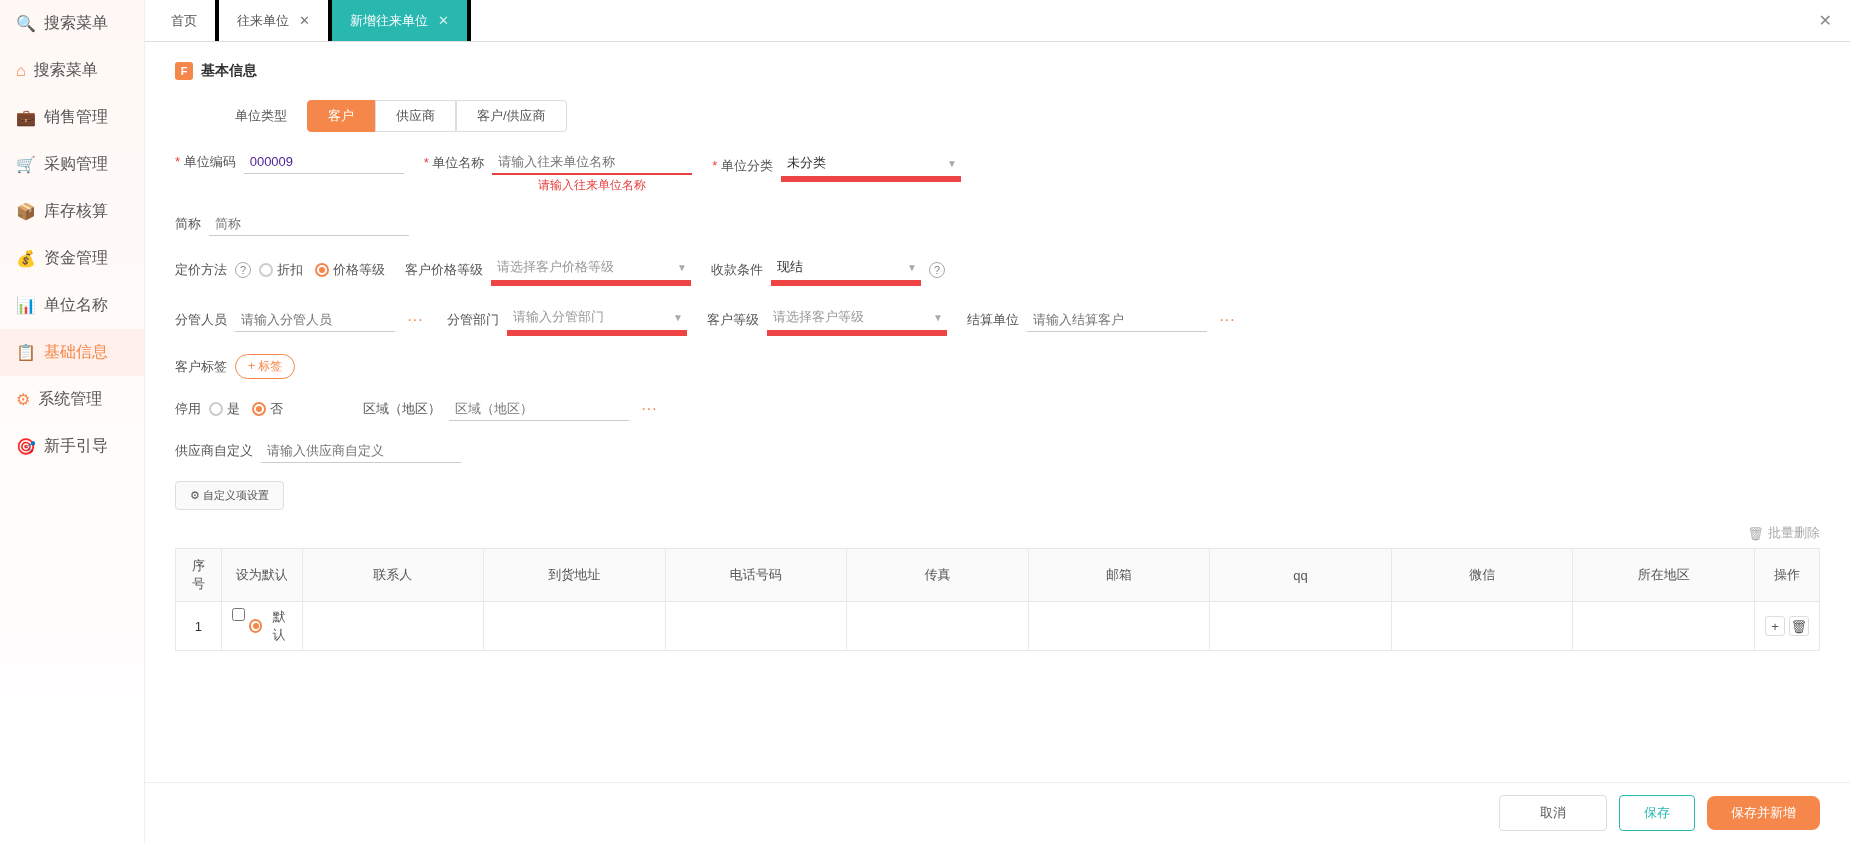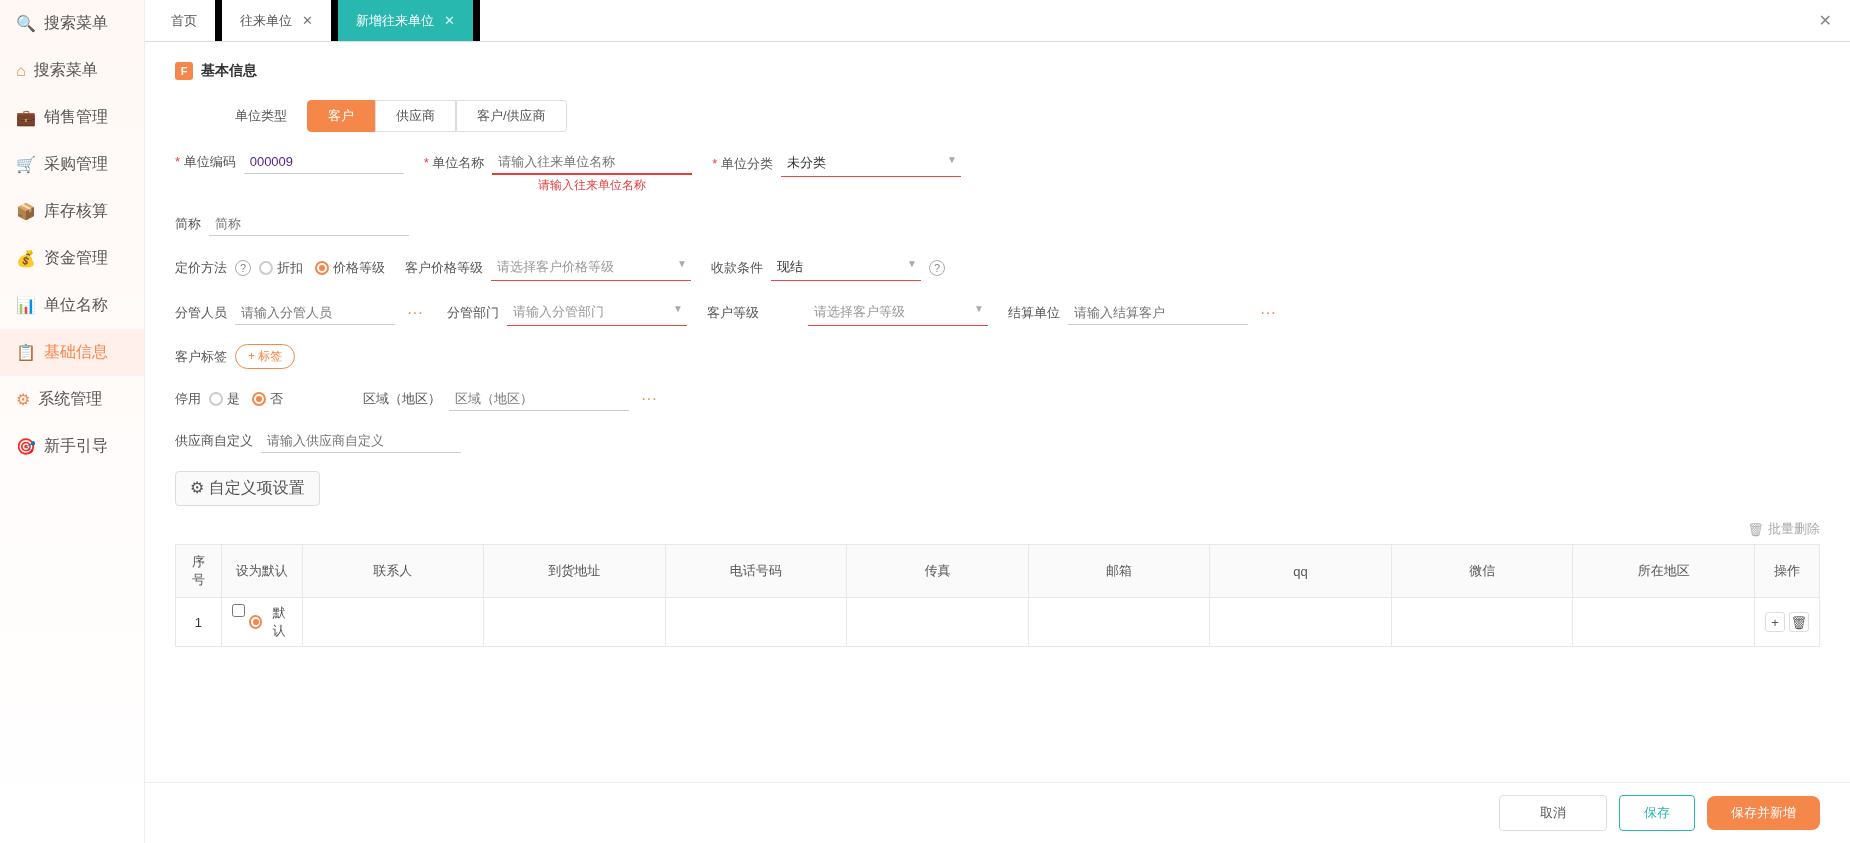--- a/index.html
+++ b/index.html
@@ -47,21 +47,21 @@
     }
     .tab {
       display: flex;
       align-items: center;
       gap: 6px;
       padding: 4px 18px;
       height: 100%;
       cursor: pointer;
       color: #555;
       font-size: 13px;
-      border-right: 7px solid #000000;
+      border-right: 4px solid #000000;
     }
     .tab.active {
       background: #29b8b0;
       color: #fff;
       border-radius: 0;
     }
     .tab-close-btn {
       margin-left: 4px;
       cursor: pointer;
       opacity: 0.8;
@@ -153,21 +153,22 @@
     }
     .type-btn:first-child { border-radius: 4px 0 0 4px; }
     .type-btn:last-child { border-radius: 0 4px 4px 0; }
     .type-btn.active {
       background: #f5874a;
       color: #fff;
       border-color: #f5874a;
     }
     .select-wrapper {
       display: flex;
-      border-bottom: 1px solid #ef4444;
+      align-items: center;
+      border-bottom: 6px solid #ef4444;
       padding: 4px 0;
       cursor: pointer;
       min-width: 150px;
       gap: 36px;
     }
     .select-text { flex: 1; padding: 0 6px; color: #999; font-size: 13px; }
     .select-text.has-value { color: #333; }
     .select-arrow { color: #aaa; font-size: 10px; padding-right: 4px; }
 
     
@@ -240,21 +241,21 @@
       cursor: pointer;
     }
 
     
     .custom-settings-btn {
       border: 1px solid #ddd;
       background: #fafafa;
       border-radius: 4px;
       padding: 6px 14px;
       cursor: pointer;
-      font-size: 16px;
+      font-size: 11px;
       color: #555;
       display: flex;
       align-items: center;
       gap: 6px;
       margin-bottom: 14px;
     }
 
     
     .data-table {
       width: 100%;
@@ -499,21 +500,21 @@
       </div>
       <div class="form-group">
         <span class="form-label">分管部门</span>
         <div class="select-wrapper" style="min-width: 180px;">
           <span class="select-text">请输入分管部门</span>
           <span class="select-arrow">▼</span>
         </div>
       </div>
       <div class="form-group">
         <span class="form-label">客户等级</span>
-        <div class="select-wrapper" style="min-width: 180px; margin-left: 41px;">
+        <div class="select-wrapper" style="min-width: 180px;">
           <span class="select-text">请选择客户等级</span>
           <span class="select-arrow">▼</span>
         </div>
       </div>
       <div class="form-group">
         <span class="form-label">结算单位</span>
         <input class="form-input" type="text" style="width: 180px;" placeholder="请输入结算客户">
         <span class="more-dots">···</span>
       </div>
     </div>

